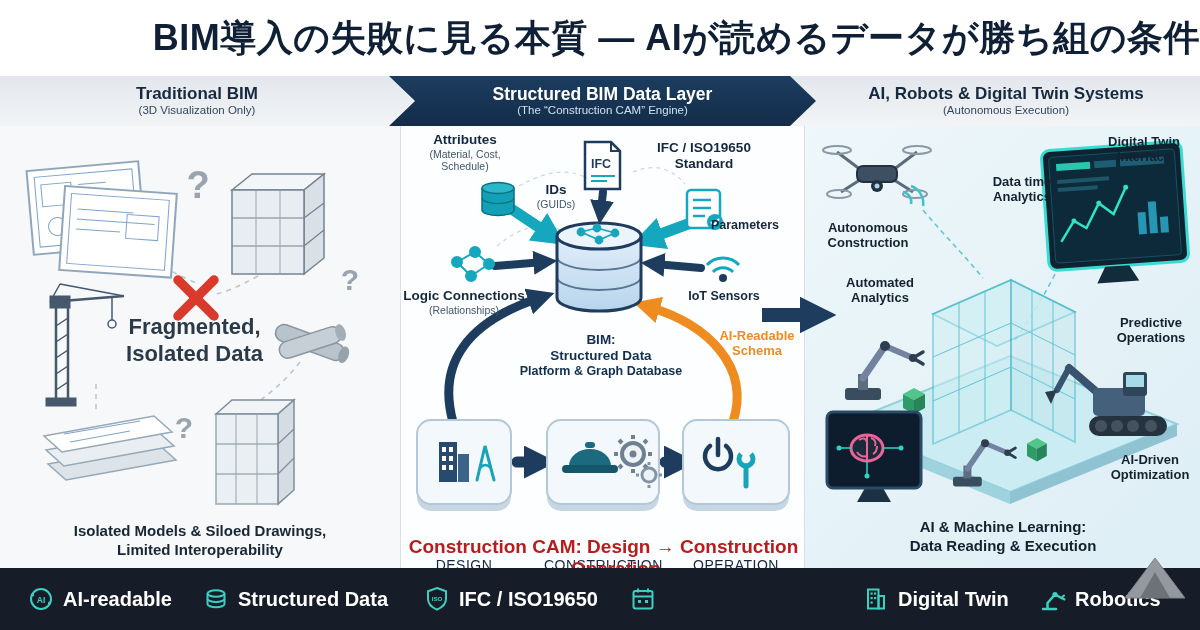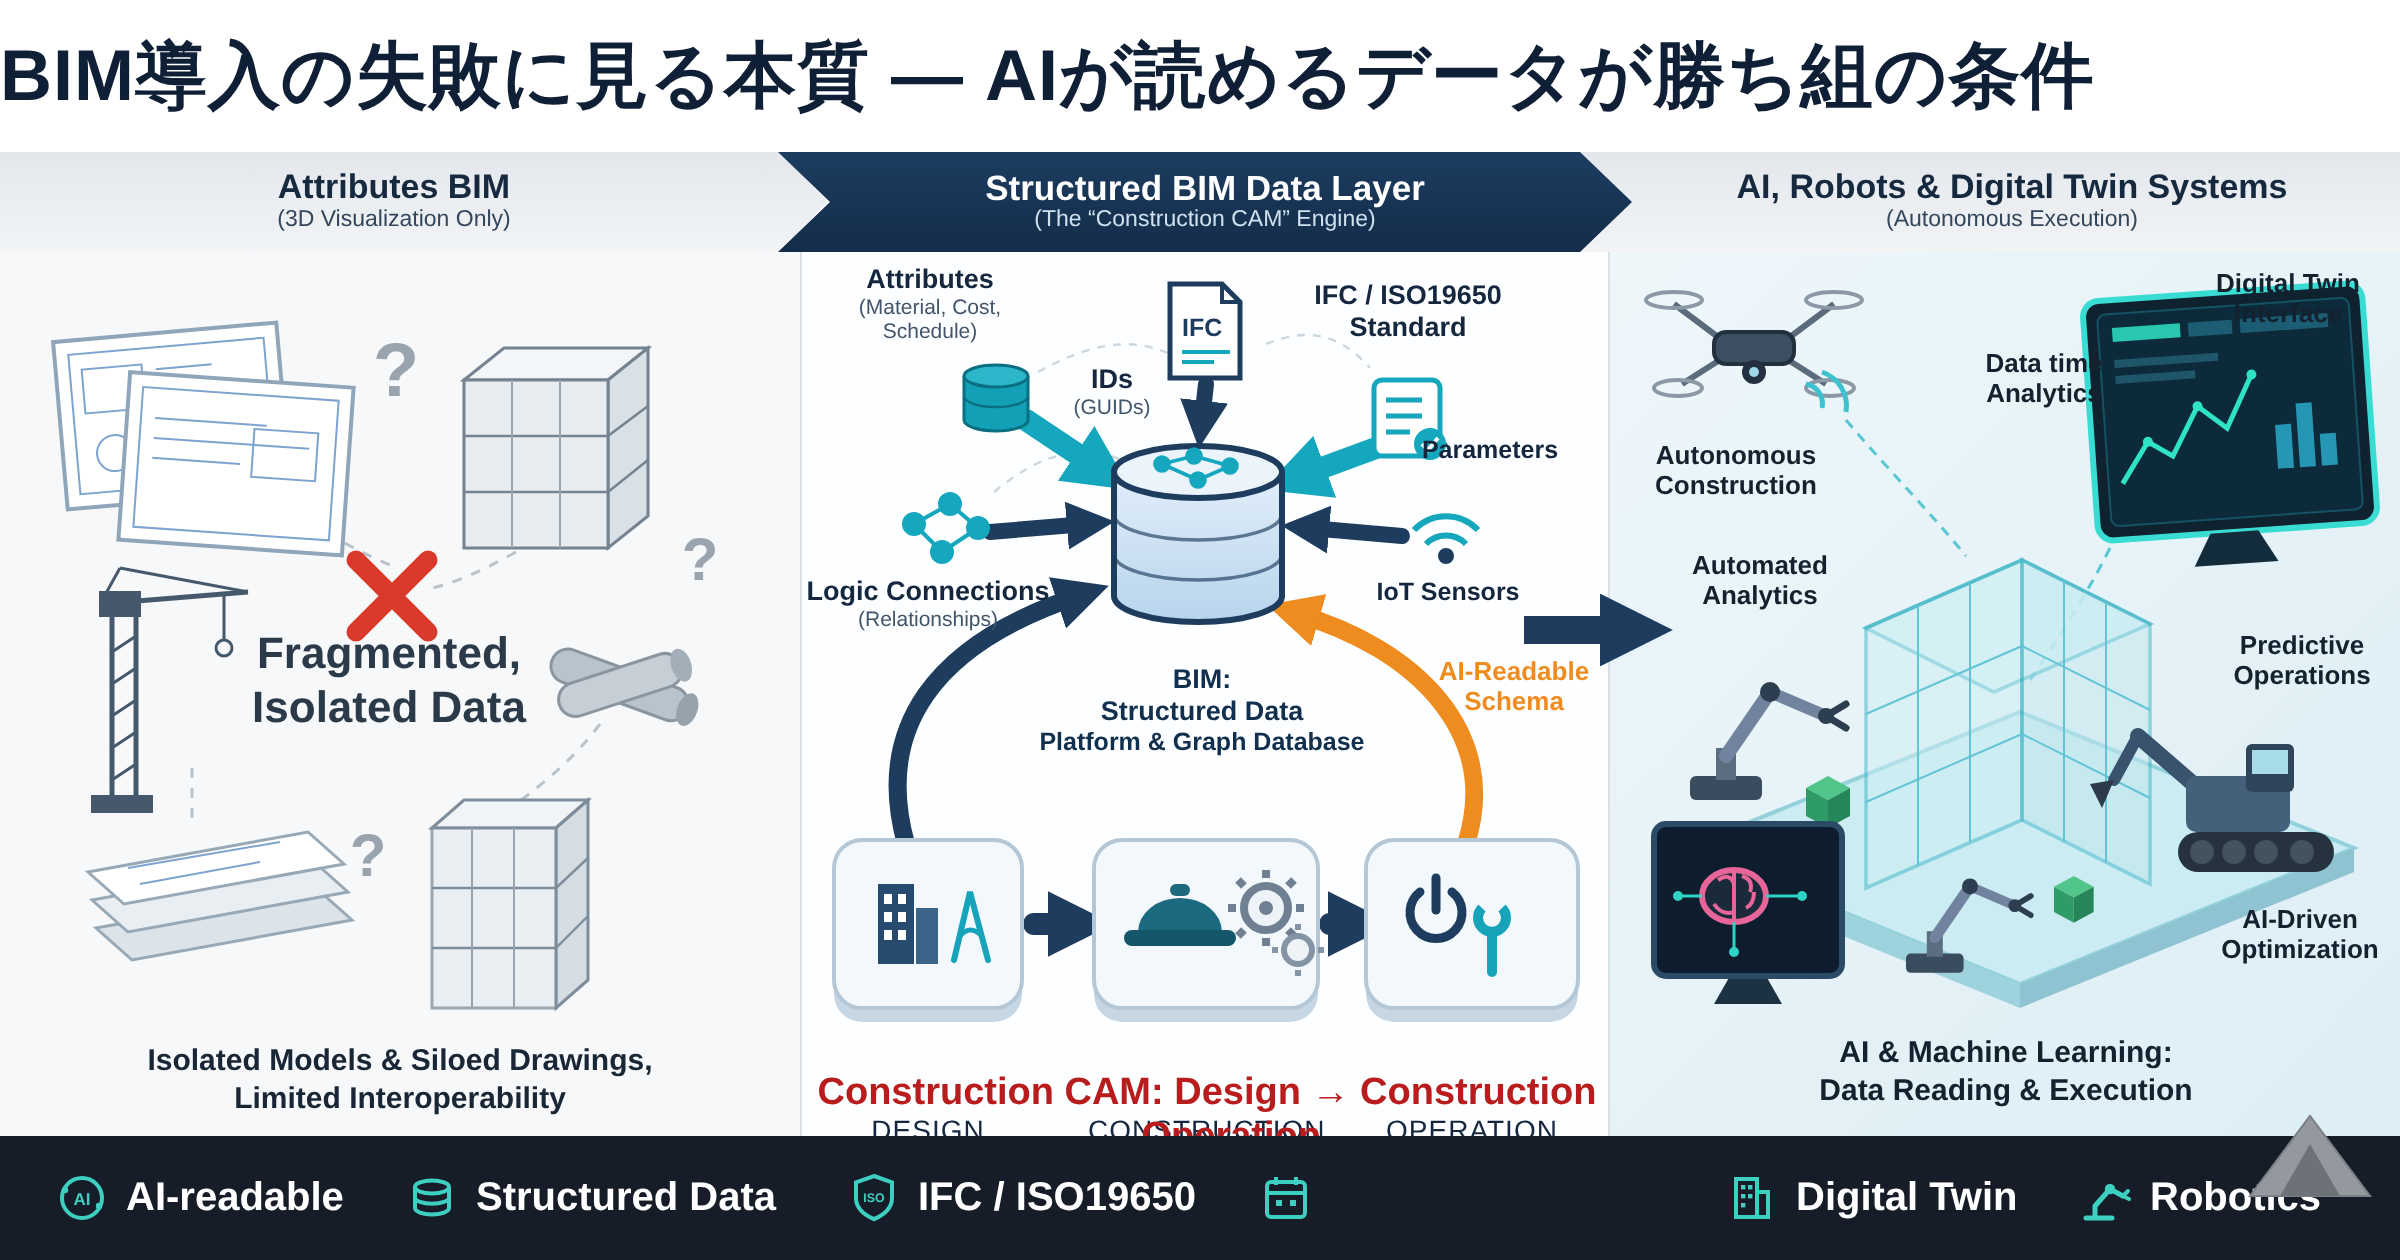--- a/index.html
+++ b/index.html
@@ -1,21 +1,21 @@
 <!DOCTYPE html>
 <html><head>
 <meta charset="utf-8">
 <style>
   html,body{margin:0;padding:0;background:#ffffff;}
   .canvas{position:relative;width:1200px;height:630px;overflow:hidden;
           font-family:"Liberation Sans", sans-serif;background:#ffffff;}
 
   
   .top{position:absolute;top:0;left:0;width:1200px;height:76px;background:#ffffff;
-       display:flex;align-items:center;justify-content:flex-start;}
+       display:flex;align-items:center;justify-content:flex-end;}
   .top h1{margin:0;font-size:36px;font-weight:800;color:#0f1f35;letter-spacing:.5px;white-space:nowrap;}
 
   
   .colhead{position:absolute;top:76px;height:50px;display:flex;flex-direction:column;
            align-items:center;justify-content:center;box-sizing:border-box;}
   .colhead .ch-title{font-size:17px;font-weight:800;color:#16293e;line-height:1.15;}
   .colhead .ch-sub{font-size:11.5px;font-weight:400;color:#33465c;line-height:1.2;}
   #head-left{left:0;width:414px;z-index:1;background:linear-gradient(180deg,#e3e7ec,#f2f4f6);
      clip-path:polygon(0 0, calc(100% - 24px) 0, 100% 50%, calc(100% - 24px) 100%, 0 100%);padding-right:20px;}
   #head-right{left:788px;width:412px;z-index:0;background:linear-gradient(180deg,#e3e7ec,#f2f4f6);padding-left:24px;}
@@ -79,21 +79,21 @@
 </head>
 <body>
 
 <div class="canvas">
 
   <header class="top">
     <h1>BIM導入の失敗に見る本質 ― AIが読めるデータが勝ち組の条件</h1>
   </header>
 
   <div class="colhead" id="head-left">
-    <div class="ch-title">Attributes BIM</div>
+    <div class="ch-title">Traditional BIM</div>
     <div class="ch-sub">(3D Visualization Only)</div>
   </div>
   <div class="colhead" id="head-mid">
     <div class="ch-title">Structured BIM Data Layer</div>
     <div class="ch-sub">(The “Construction CAM” Engine)</div>
   </div>
   <div class="colhead" id="head-right">
     <div class="ch-title">AI, Robots &amp; Digital Twin Systems</div>
     <div class="ch-sub">(Autonomous Execution)</div>
   </div>

